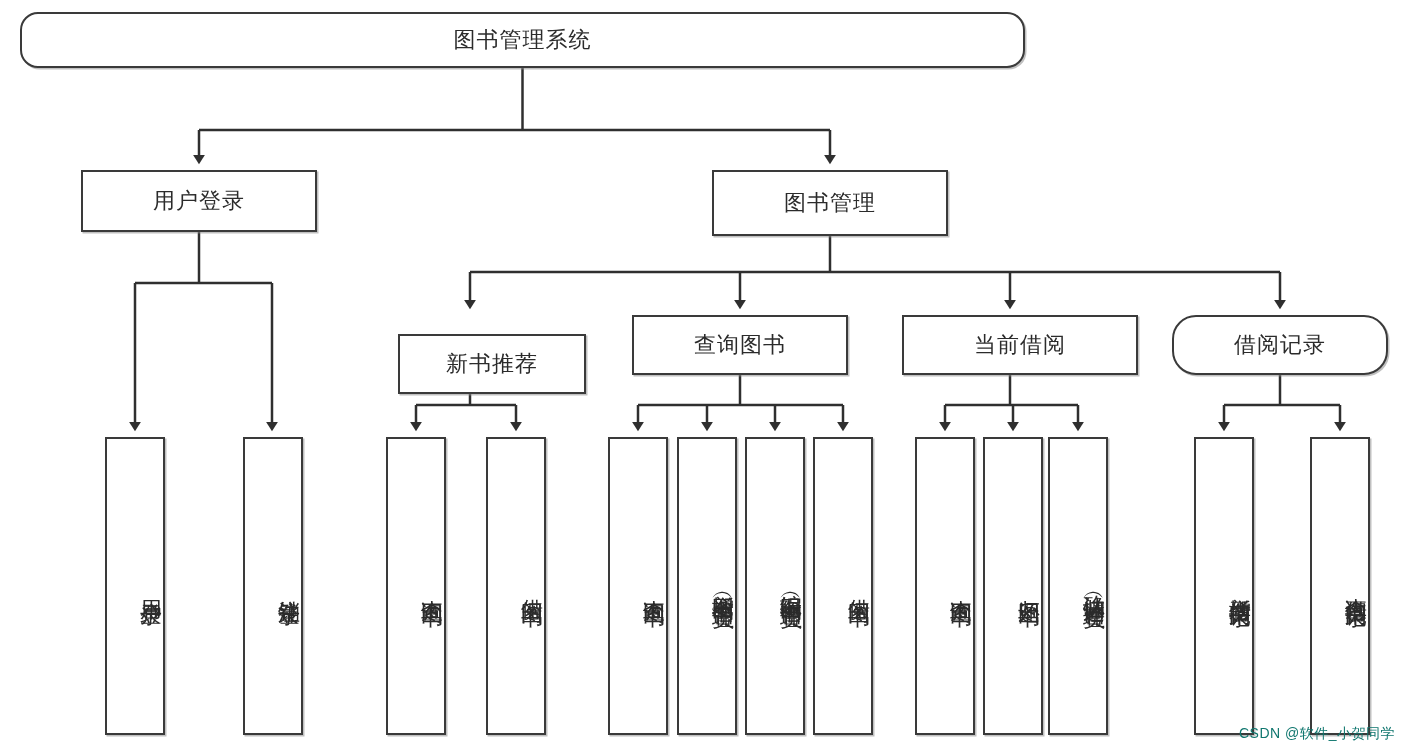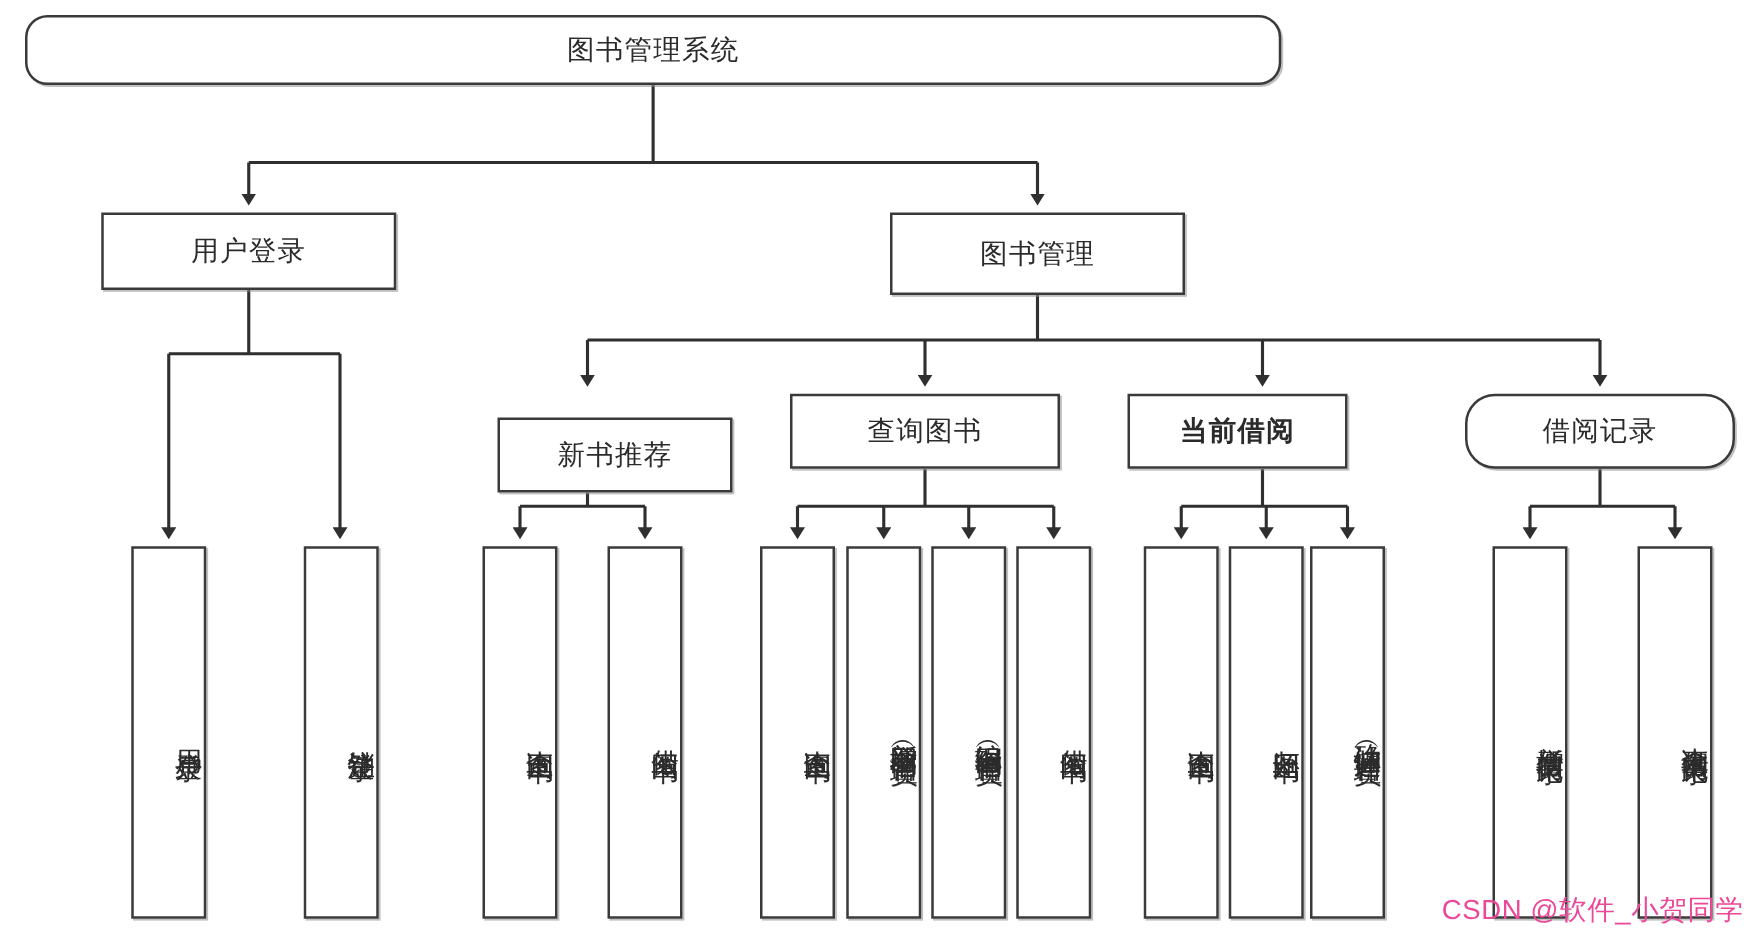--- a/index.html
+++ b/index.html
@@ -53,22 +53,22 @@
   }
   .node.vert .vtext {
     writing-mode: vertical-rl;
     text-orientation: upright;
     white-space: nowrap;
   }
   .watermark {
     position: absolute;
     right: 10px;
     bottom: 4px;
-    font-size: 22px;
-    color: #ec4899;
+    font-size: 14px;
+    color: #0f766e;
     letter-spacing: 0.5px;
     white-space: nowrap;
     font-family: "Liberation Sans", "DejaVu Sans", sans-serif;
   }
 </style>
 </head>
 <body>
 
 <div id="canvas">
 
@@ -132,21 +132,21 @@
   <div class="node horiz" style="left:712px; top:170px; width:236px; height:66px;">
     <span>图书管理</span>
   </div>
 
   <div class="node horiz" style="left:362px; top:334px; width:188px; height:60px;margin-left:36px;">
     <span>新书推荐</span>
   </div>
   <div class="node horiz" style="left:632px; top:315px; width:216px; height:60px;">
     <span>查询图书</span>
   </div>
-  <div class="node horiz" style="left:902px; top:315px; width:176px; height:60px;font-weight:bold;">
+  <div class="node horiz" style="left:902px; top:315px; width:236px; height:60px;">
     <span>当前借阅</span>
   </div>
   <div class="node horiz" style="left:1172px; top:315px; width:216px; height:60px;border-radius:24px;">
     <span>借阅记录</span>
   </div>
 
   <div class="node vert" style="left:105px; top:437px; width:60px; height:298px;">
     <span class="vtext">用户登录</span>
   </div>
   <div class="node vert" style="left:243px; top:437px; width:60px; height:298px;">

